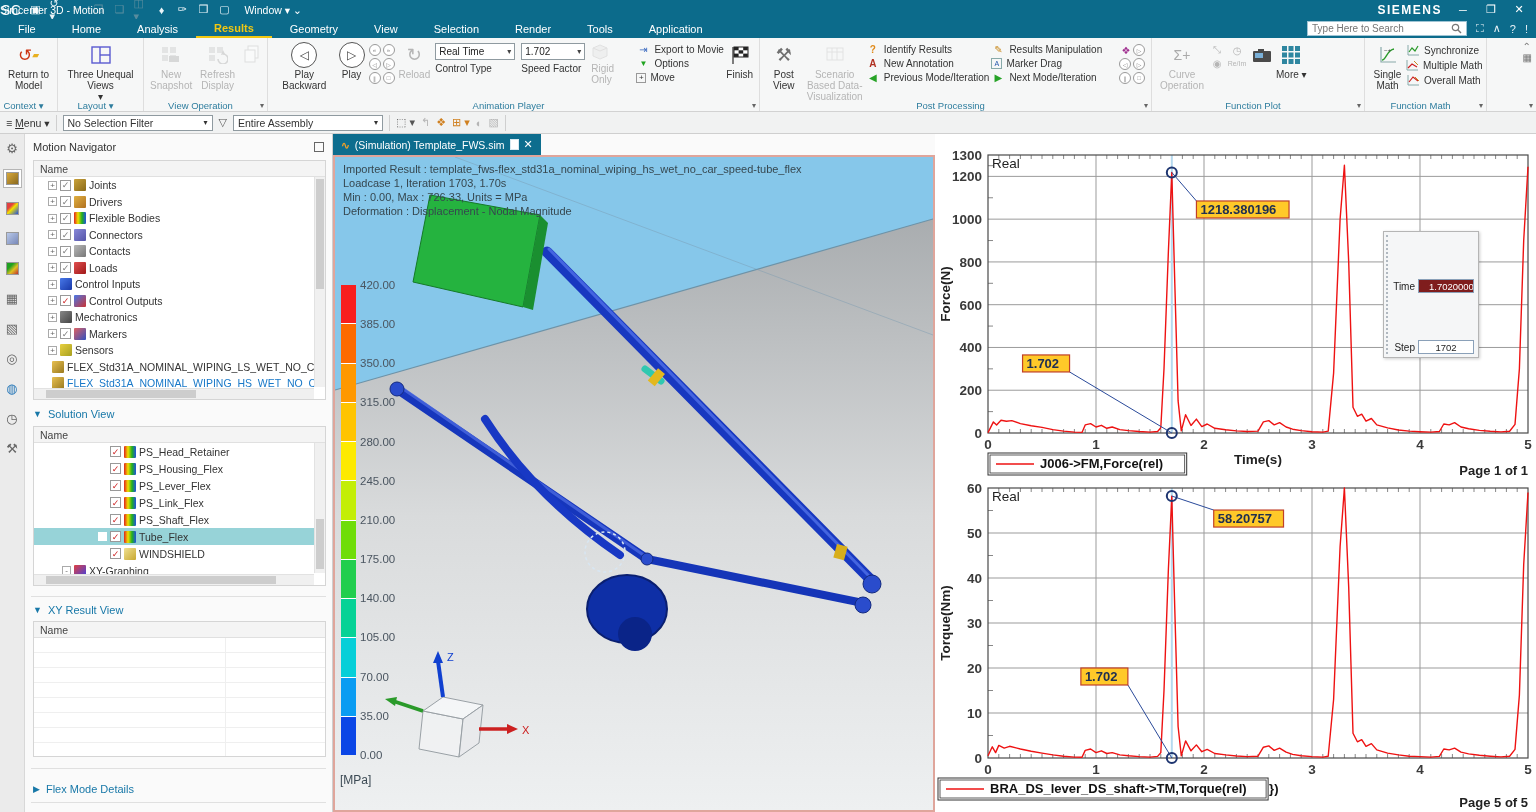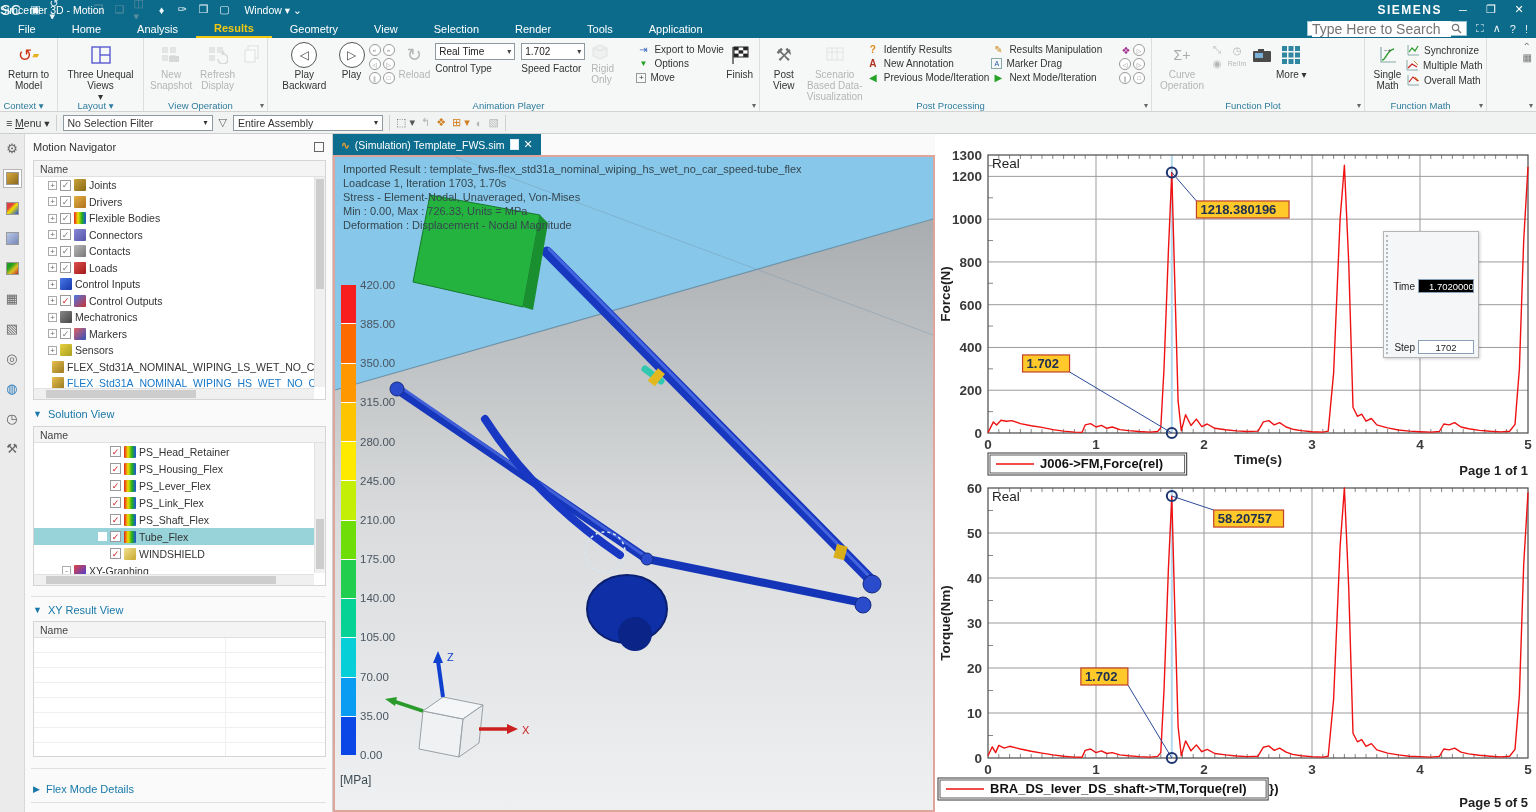--- a/index.html
+++ b/index.html
@@ -21,21 +21,21 @@
   .winbtn { font-size:11px; width:14px; text-align:center; }
 
   
   .tabrow { position:absolute; left:0; top:19px; width:1536px; height:19px;
     background:#0c6b8b; display:flex; align-items:stretch; color:#fff; }
   .rtab { padding:0 18px; font-size:11px; display:flex; align-items:center; cursor:default; }
   .rtab.active { color:#f2c811; border-bottom:2px solid #f2c811; font-weight:bold; }
   .tabrow-right { margin-left:auto; display:flex; align-items:center; gap:9px; padding-right:8px; }
   .searchbox { width:160px; height:15px; background:#fff; border:1px solid #9fc4d4;
     display:flex; align-items:center; font-size:9.5px; color:#999; padding:0 4px; }
-  .searchbox input { border:0; outline:0; flex:1; font-size:14px; font-family:inherit; color:#444; min-width:0;}
+  .searchbox input { border:0; outline:0; flex:1; font-size:10px; font-family:inherit; color:#444; min-width:0;}
   .tr-ico { color:#e8f2f7; font-size:11px; }
 
   
   .ribbon { position:absolute; left:0; top:38px; width:1536px; height:74px;
     background:#f6f7f7; border-bottom:1px solid #d2d2d2; display:flex; }
   .rgroup { position:relative; height:100%; padding:3px 4px 13px 4px; border-right:1px solid #dedede;
     display:flex; align-items:flex-start; }
   .glabel { position:absolute; bottom:0; left:0; right:10px; text-align:center;
     font-size:9.5px; color:#2e7d9e; white-space:nowrap; }
   .gdrop { position:absolute; bottom:1px; right:3px; font-size:8px; color:#666; }
@@ -137,21 +137,21 @@
   
   .rightpanel { position:absolute; left:935px; top:134px; width:601px; height:678px; background:#fff; }
   .chartwrap { position:absolute; left:0; }
   .tooltipbox { position:absolute; left:448px; top:97px; width:96px; background:#f5f6f7;
     border:1px solid #b5b5b5; box-shadow:1px 1px 3px rgba(0,0,0,.2); display:flex; padding:3px 4px 3px 2px; gap:3px;}
   .grip { width:5px; border-left:2px dotted #b0b8c0; }
   .tt-rows { flex:1; display:flex; flex-direction:column; gap:3px; font-size:10px; color:#222; }
   .tt-row { display:flex; align-items:center; gap:3px; justify-content:flex-end;margin-top:44px; }
   .tt-input { width:56px; height:14px; border:1px solid #8aa0b8; background:#fff; font-size:9.5px;
     display:flex; align-items:center; justify-content:center; color:#222; overflow:hidden;}
-  .tt-input.selected { background:#000000; color:#fff; justify-content:flex-start; padding-left:10px;}
+  .tt-input.selected { background:#7f1d1d; color:#fff; justify-content:flex-start; padding-left:10px;}
 </style>
 </head>
 <body>
 
 <div class="titlebar">
   <span class="logo">SC</span>
   <div class="qat">
     <span class="qicon">▣</span>
     <span class="qicon">↺ ▾</span>
     <span class="qicon dis">✂</span>
@@ -817,21 +817,20 @@
       <circle cx="537" cy="427" r="9" fill="#2a4ccc" stroke="#142a80"></circle>
       <circle cx="528" cy="448" r="8" fill="#2a4ccc" stroke="#142a80"></circle>
       <circle cx="312" cy="402" r="6" fill="#2a4ccc" stroke="#142a80"></circle>
       <rect x="317" y="212" width="9" height="16" fill="#e3b81e" transform="rotate(40 321 220)"></rect>
       <rect x="500" y="388" width="11" height="14" fill="#d8ae1a" transform="rotate(15 505 395)"></rect>
     </svg>
     <div class="overlay-text">
 
     <div>Imported Result : template_fws-flex_std31a_nominal_wiping_hs_wet_no_car_speed-tube_flex</div>
         <div>Loadcase 1, Iteration 1703, 1.70s</div>
-        <div>Stress - Element-Nodal, Unaveraged, Von-Mises</div>
         <div>Min : 0.00, Max : 726.33, Units = MPa</div>
         <div>Deformation : Displacement - Nodal Magnitude</div>
       </div>
     <div class="colorbar">
       <div class="cbar">
 
       <div class="cseg" style="background: rgb(248, 30, 30);"></div>
           <div class="cseg" style="background: rgb(253, 106, 0);"></div>
           <div class="cseg" style="background: rgb(255, 152, 0);"></div>
           <div class="cseg" style="background: rgb(255, 196, 0);"></div>

